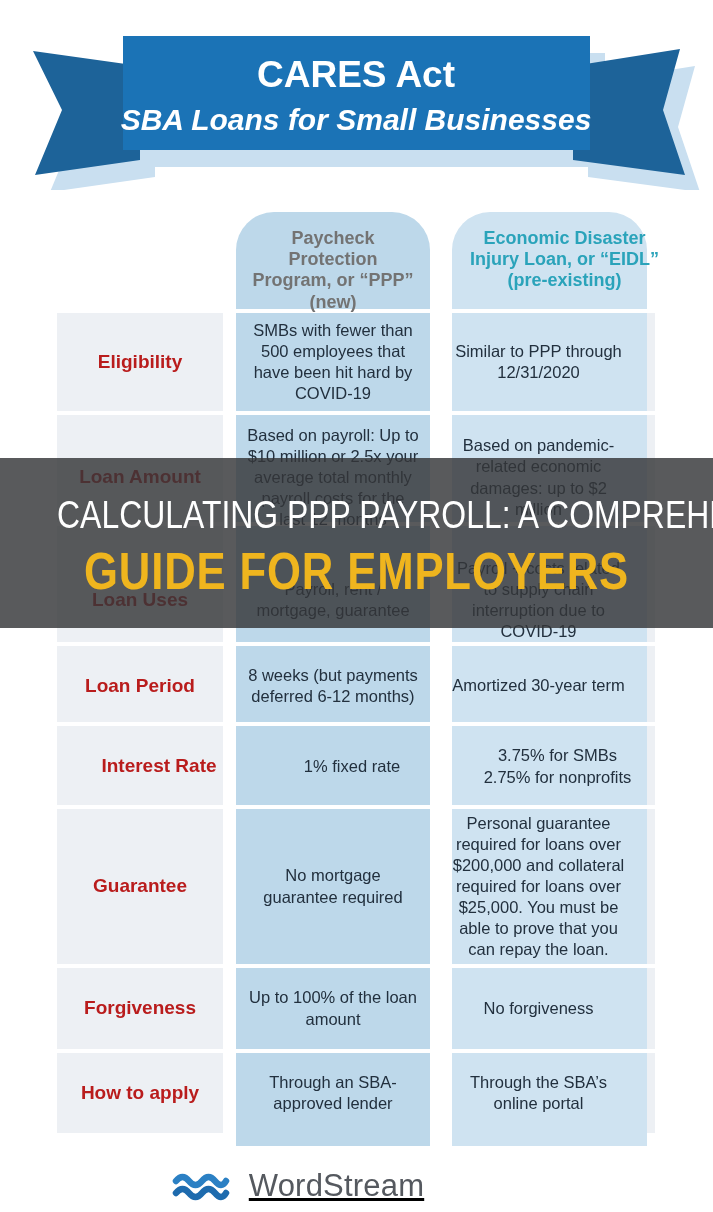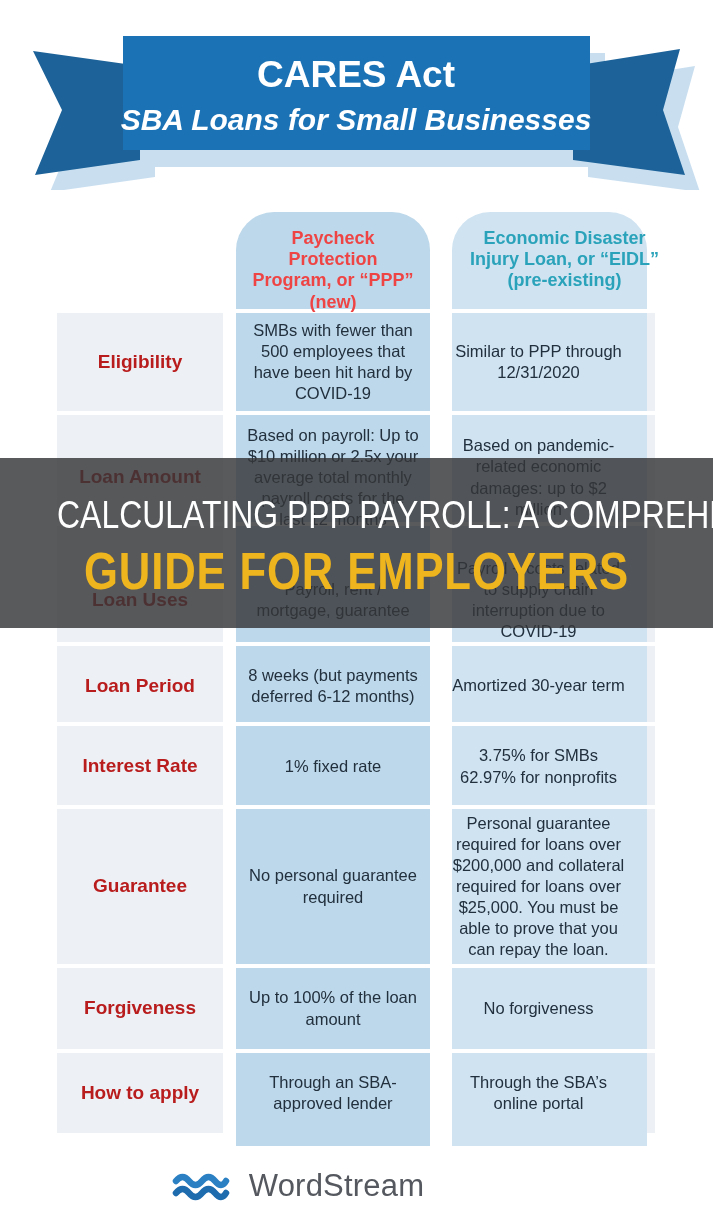--- a/index.html
+++ b/index.html
@@ -16,61 +16,61 @@
   .gap-left{left:166px; width:13px;}
   .gap-right{left:373px; width:22px;}
   .col-strip{position:absolute; top:0; height:934px; border-radius:38px 38px 0 0;}
   .col-ppp{left:179px; width:194px; background:#bdd8ea;}
   .col-eidl{left:395px; width:195px; background:#cfe3f1;}
   .col-header{
     position:absolute; top:0; height:98px; display:flex; align-items:flex-start;
     justify-content:center; text-align:center; font-weight:bold; font-size:18px;
     line-height:1.18; padding-top:16px; box-sizing:border-box; z-index:5;
   }
-  .hdr-ppp{left:179px; width:194px; color:#ef4444; padding-left:14px; padding-right:14px;}
+  .hdr-ppp{left:179px; width:194px; color:#737373; padding-left:14px; padding-right:14px;}
   .hdr-eidl{left:395px; width:225px; color:#2aa3ba; padding-left:10px; padding-right:10px;}
   .sep{position:absolute; left:0; width:598px; height:4px; background:#ffffff; z-index:4;}
   .row{position:absolute; left:0; width:598px; z-index:5;}
   .cell{
     position:absolute; top:0; bottom:0; display:flex; align-items:center;
     justify-content:center; text-align:center; box-sizing:border-box;
     font-size:16.5px; color:#22303e; line-height:1.28; padding:4px 11px;
   }
   .cell.label{left:0; width:166px; font-weight:bold; font-size:19px; color:#b91c1c;}
   .cell.ppp{left:179px; width:194px;}
   .cell.eidl{left:384px; width:195px;}
   .pre{white-space:pre-line;}
   .r1{top:101px; height:98px;}
   .r2{top:203px; height:107px;}
   .r2 .cell{padding-top:22px;}
   .r3{top:314px; height:116px;}
   .r3 .cell{padding-top:36px;}
   .r4{top:438px; height:72px;}
-  .r5{top:516px; height:77px;}
+  .r5{top:516px; height:77px;margin-left:19px;}
   .r6{top:597px; height:155px;}
   .r7{top:756px; height:81px;}
   .r8{top:841px; height:80px;}
   
   .overlay{
     position:absolute; left:0; top:458px; width:713px; height:170px;
     background:rgba(52,54,56,0.82); z-index:20; text-align:center;
   }
   .overlay-line1{
     margin-top:36px; color:#ffffff; font-size:38px; font-weight:normal;
     white-space:nowrap; transform:scaleX(0.84); transform-origin:center;
   }
   .overlay-line2{
     margin-top:4px; color:#efb51e; font-size:52px; font-weight:bold;
     white-space:nowrap; transform:scaleX(0.84); transform-origin:center;
     letter-spacing:1px;
   }
   
   .footer{
     position:absolute; left:0; top:1164px; width:596px; height:44px;
-    display:flex; align-items:center; justify-content:center; gap:19px;
+    display:flex; align-items:center; justify-content:center; gap:19px;text-decoration:underline;
   }
   .brand-text{font-size:31px; color:#55595f; letter-spacing:0.2px;}
 </style>
 </head>
 <body>
 
 <div class="page">
 
   <svg class="ribbon" viewBox="0 0 713 160" xmlns="http://www.w3.org/2000/svg">
 
@@ -124,25 +124,25 @@
     </div>
     <div class="row r4">
       <div class="cell label">Loan Period</div>
       <div class="cell ppp">8 weeks (but payments deferred 6-12 months)</div>
       <div class="cell eidl">Amortized 30-year term</div>
     </div>
     <div class="row r5">
       <div class="cell label">Interest Rate</div>
       <div class="cell ppp">1% fixed rate</div>
       <div class="cell eidl pre">3.75% for SMBs
-62.97% for nonprofits</div>
+2.75% for nonprofits</div>
     </div>
     <div class="row r6">
       <div class="cell label">Guarantee</div>
-      <div class="cell ppp">No personal guarantee required</div>
+      <div class="cell ppp">No mortgage guarantee required</div>
       <div class="cell eidl">Personal guarantee required for loans over $200,000 and collateral required for loans over $25,000. You must be able to prove that you can repay the loan.</div>
     </div>
     <div class="row r7">
       <div class="cell label">Forgiveness</div>
       <div class="cell ppp">Up to 100% of the loan amount</div>
       <div class="cell eidl">No forgiveness</div>
     </div>
     <div class="row r8">
       <div class="cell label">How to apply</div>
       <div class="cell ppp">Through an SBA-approved lender</div>

